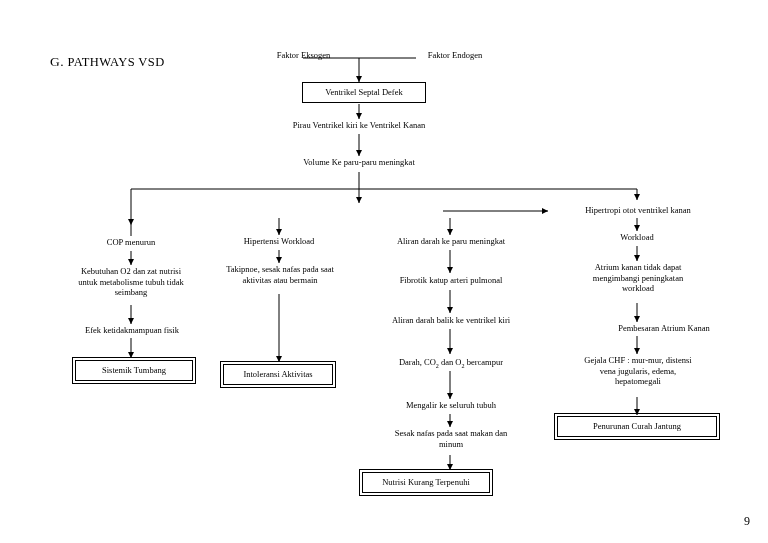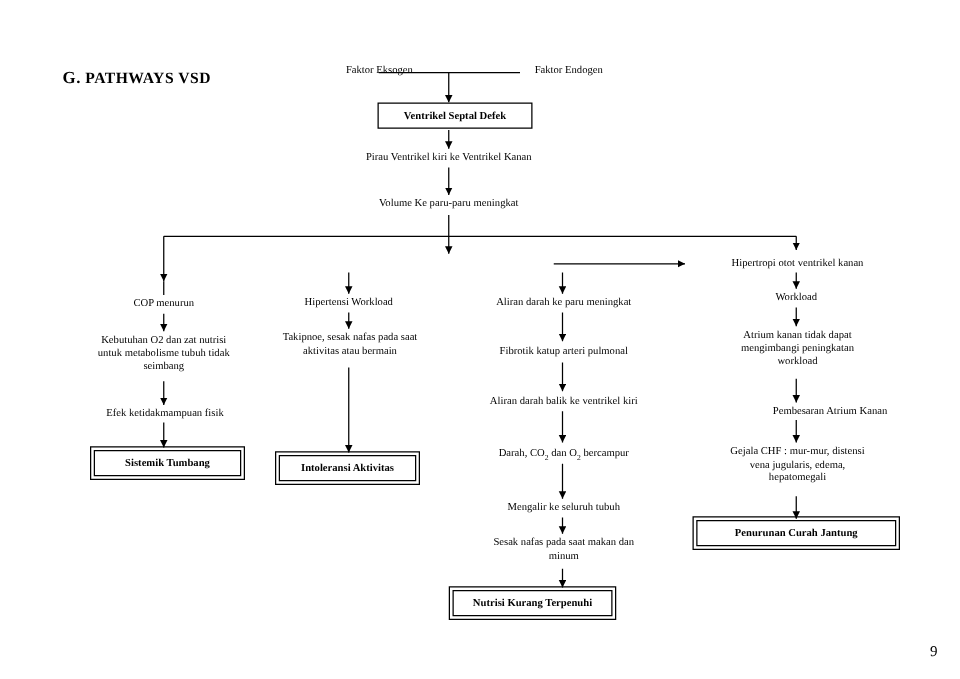--- a/index.html
+++ b/index.html
@@ -33,21 +33,21 @@
     font-family: "Liberation Serif", serif;
     font-size: 12.5px;
     letter-spacing: 0.4px;
   }
   .title .big {
     font-size: 13.5px;
   }
   .boxed {
     border: 1px solid #000;
     background: #fff;
-    font-weight: bold;
+    font-weight: normal;
     padding: 4px 6px;
     box-sizing: border-box;
   }
   .boxed.double {
     outline: 1px solid #000;
     outline-offset: 2px;
   }
   .pagenum {
     position: absolute;
     right: 18px;
@@ -62,21 +62,21 @@
     height: 543px;
     pointer-events: none;
   }
   .sub { font-size: 0.72em; vertical-align: sub; }
 </style>
 </head>
 <body>
 
 <div id="canvas">
 
-  <div class="title" style="left:50px; top:54px;font-weight:bold;"><span class="big">G.</span> <span>PATHWAYS VSD</span></div>
+  <div class="title" style="left:50px; top:54px;"><span class="big">G.</span> <span>PATHWAYS VSD</span></div>
 
   <svg id="lines" viewBox="0 0 768 543">
     <defs>
       <marker id="arrow" markerWidth="8" markerHeight="8" refX="6" refY="3" orient="auto" markerUnits="strokeWidth">
         <path d="M0,0 L6,3 L0,6 z" fill="#000"></path>
       </marker>
     </defs>
     <g stroke="#000" stroke-width="1" fill="none">
 
       <line x1="303" y1="58" x2="416" y2="58"></line>

